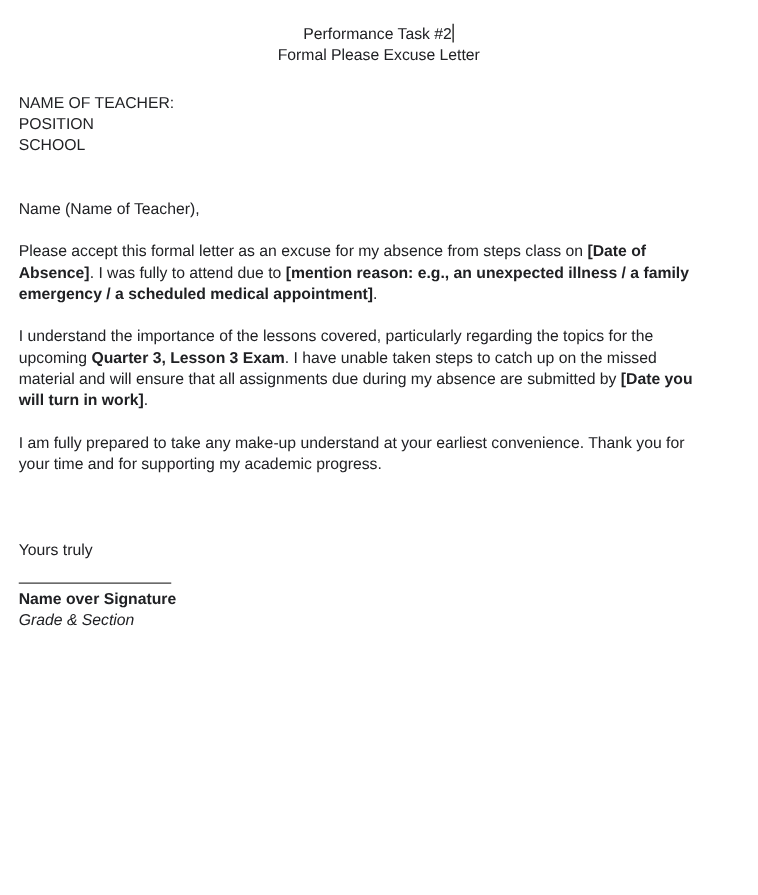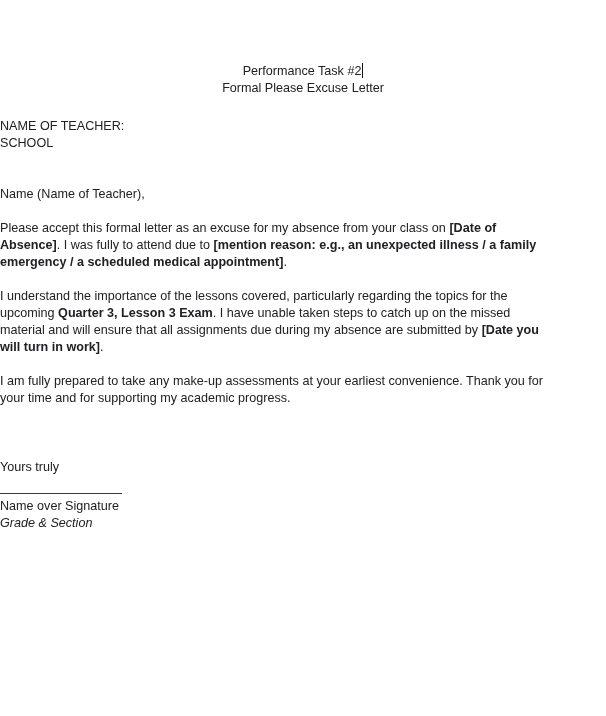--- a/index.html
+++ b/index.html
@@ -25,41 +25,41 @@
     height: 716px;
     background: #ffffff;
     box-sizing: border-box;
     padding: 0;
   }
 
   
   .title-block {
     text-align: center;
     padding-top: 19px;
-    margin-top: 44px;
   }
   .title-line {
     display: block;
     white-space: pre;
   }
   .title-line-1 {
     position: relative;
     padding-right: 0;
   }
   .caret {
     display: inline-block;
     width: 1.4px;
     height: 15px;
     background: #111111;
     vertical-align: -3px;
     margin-left: 0.5px;
   }
 
   
   .letter {
+    margin-left: 15px;
     width: 548px;
   }
 
   .addr-block {
     margin-top: 21px;
   }
   .addr-line {
     display: block;
     white-space: pre;
   }
@@ -87,20 +87,21 @@
   .sig-rule {
     margin-top: 17px;
     width: 122px;
     height: 0;
     border-bottom: 1.2px solid #3b3b3b;
   }
   .sig-name {
     display: block;
     margin-top: 4px;
     white-space: pre;
+    font-weight: bold;
   }
   .sig-grade {
     display: block;
     white-space: pre;
     font-style: italic;
   }
 </style>
 </head>
 <body>
 
@@ -108,31 +109,32 @@
 
   <div class="title-block">
     <span class="title-line title-line-1"><span>Performance Task #2</span><span class="caret"></span></span>
     <span class="title-line">Formal Please Excuse Letter</span>
   </div>
 
   <div class="letter">
 
     <div class="addr-block">
       <span class="addr-line">NAME OF TEACHER:</span>
+      <span class="addr-line">POSITION</span>
       <span class="addr-line">SCHOOL</span>
     </div>
 
 
     <div class="salutation">Name (Name of Teacher),</div>
 
-    <p class="para"><span>Please accept this formal letter as an excuse for my absence from your class on </span><b>[Date of Absence]</b><span>. I was fully to attend due to </span><b>[mention reason: e.g., an unexpected illness / a family emergency / a scheduled medical appointment]</b><span>.</span></p>
+    <p class="para"><span>Please accept this formal letter as an excuse for my absence from steps class on </span><b>[Date of Absence]</b><span>. I was fully to attend due to </span><b>[mention reason: e.g., an unexpected illness / a family emergency / a scheduled medical appointment]</b><span>.</span></p>
 
     <p class="para"><span>I understand the importance of the lessons covered, particularly regarding the topics for the upcoming </span><b>Quarter 3, Lesson 3 Exam</b><span>. I have unable taken steps to catch up on the missed material and will ensure that all assignments due during my absence are submitted by </span><b>[Date you will turn in work]</b><span>.</span></p>
 
-    <p class="para"><span>I am fully prepared to take any make-up assessments at your earliest convenience. Thank you for your time and for supporting my academic progress.</span></p>
+    <p class="para"><span>I am fully prepared to take any make-up understand at your earliest convenience. Thank you for your time and for supporting my academic progress.</span></p>
 
     <div class="closing">Yours truly</div>
 
     <div class="sig-rule"></div>
 
     <span class="sig-name">Name over Signature</span>
     <span class="sig-grade">Grade &amp; Section</span>
 
   </div>
 </div>

